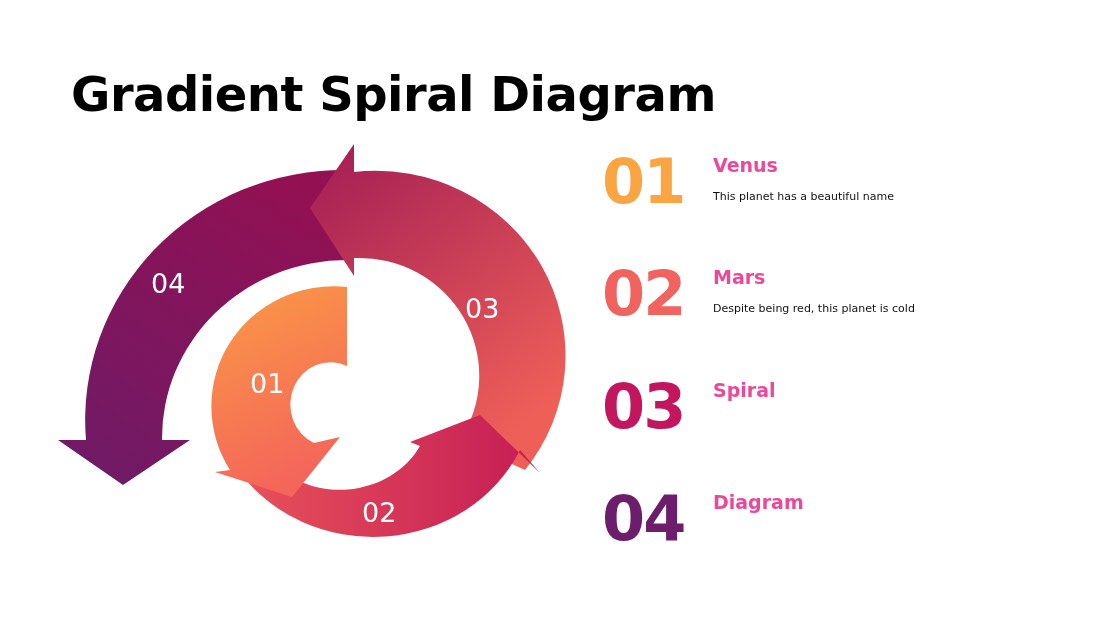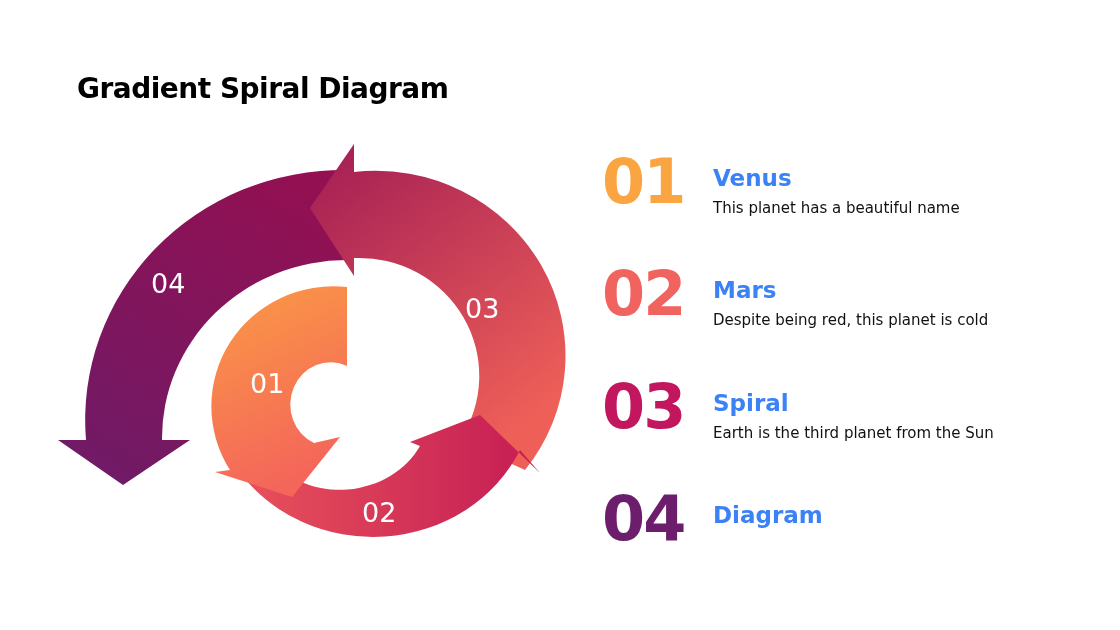--- a/index.html
+++ b/index.html
@@ -1,25 +1,25 @@
 <!DOCTYPE html>
 <html><head>
 <meta charset="utf-8">
 <style>
   html, body { margin:0; padding:0; background:#ffffff; }
   body { width:1120px; height:630px; position:relative; overflow:hidden;
          font-family:"DejaVu Sans", sans-serif; }
-  .title { position:absolute; left:67px; top:62px; font-size:28px; font-weight:bold;
-           color:#000; letter-spacing:-0.5px; margin:10px; }
+  .title { position:absolute; left:67px; top:62px; font-size:48px; font-weight:bold;
+           color:#000; letter-spacing:-0.5px; margin:4px; }
   .diagram { position:absolute; left:0; top:0; width:600px; height:630px; }
   .item { position:absolute; left:602px; width:500px; height:80px; }
   .num { position:absolute; left:0; top:0; font-size:62px; font-weight:bold; line-height:70px;
          letter-spacing:-2px; }
-  .name { position:absolute; left:111px; top:18px; font-size:23px; font-weight:bold; color:#3b82f6; }
-  .desc { position:absolute; left:111px; top:52px; font-size:15px; color:#111; }
+  .name { position:absolute; left:111px; top:7px; font-size:19px; font-weight:bold; color:#ec4899; }
+  .desc { position:absolute; left:111px; top:43px; font-size:11px; color:#111; }
   .lbl { fill:#ffffff; font-family:"DejaVu Sans", sans-serif; font-size:27px; }
 </style>
 </head>
 <body>
 
 <h1 class="title">Gradient Spiral Diagram</h1>
 
 <svg class="diagram" viewBox="0 0 600 630" width="600" height="630">
   <defs>
     <linearGradient id="g1" x1="0" y1="0" x2="0.3" y2="1">
@@ -94,19 +94,18 @@
 
 <div class="item" style="top:259px;">
   <div class="num" style="color:#f0635e;">02</div>
   <div class="name">Mars</div>
   <div class="desc">Despite being red, this planet is cold</div>
 </div>
 
 <div class="item" style="top:372px;">
   <div class="num" style="color:#c2175e;">03</div>
   <div class="name">Spiral</div>
-  <div class="desc">Earth is the third planet from the Sun</div>
 </div>
 
 <div class="item" style="top:484px;">
   <div class="num" style="color:#6c1d6b;">04</div>
   <div class="name">Diagram</div>
 </div>
 
 </body></html>

